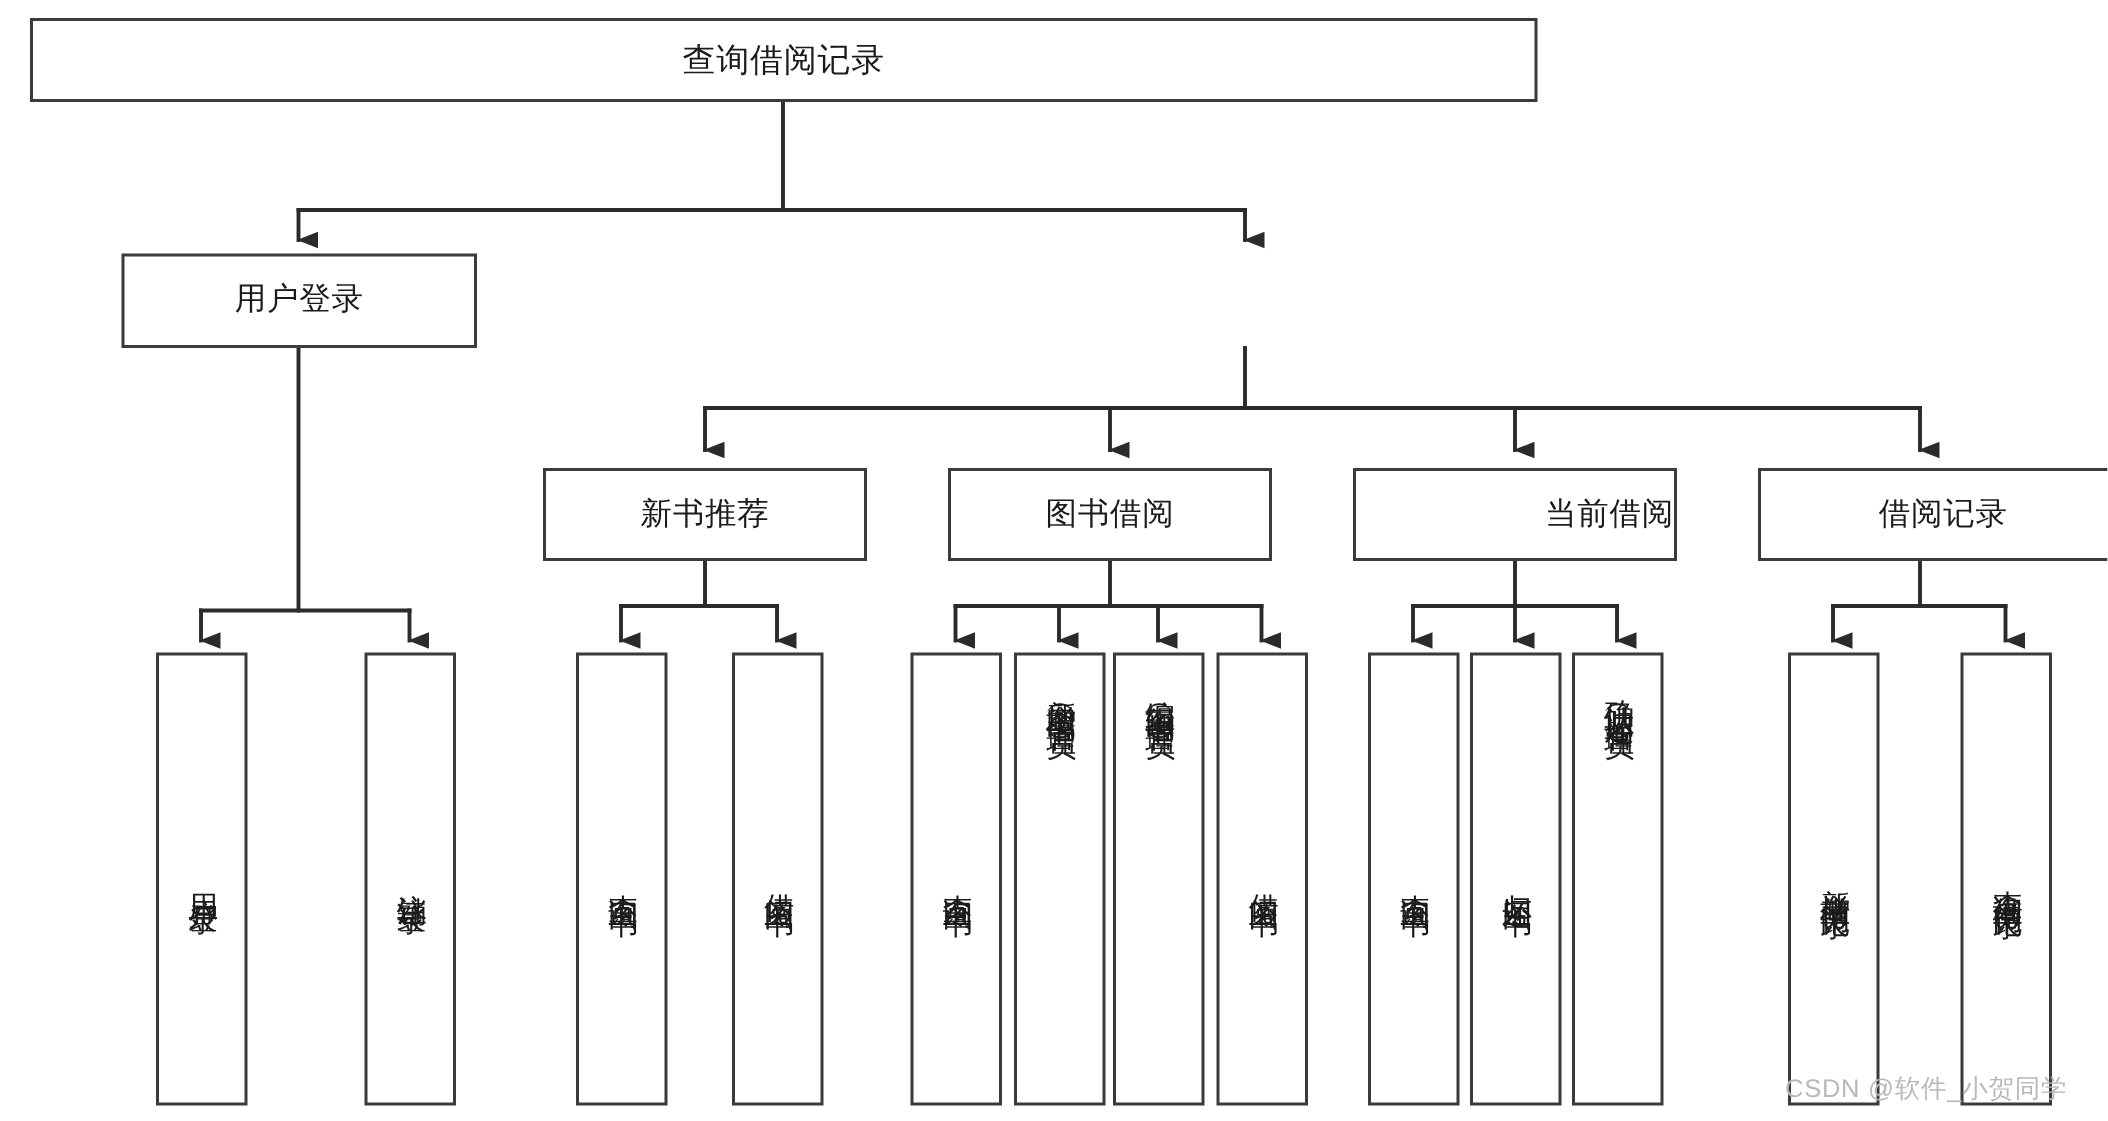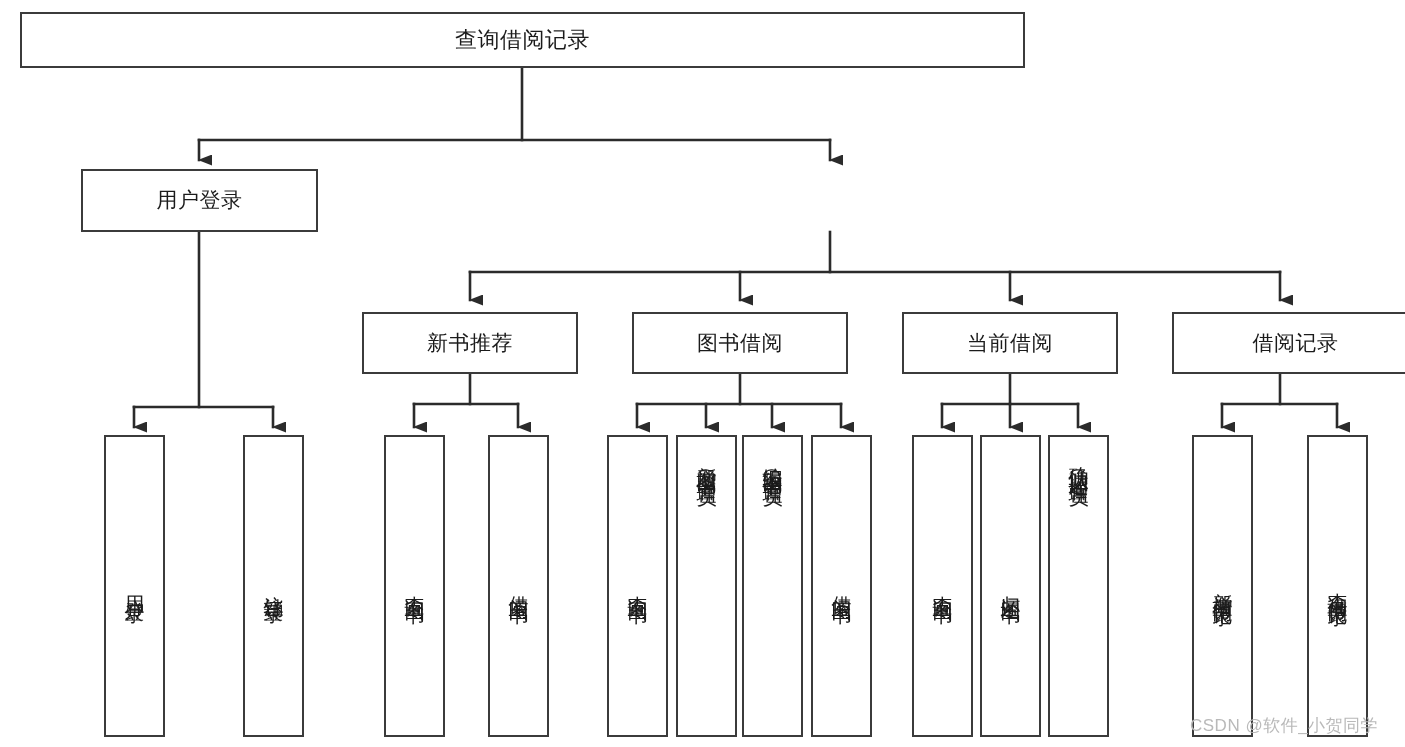--- a/index.html
+++ b/index.html
@@ -142,21 +142,21 @@
 
 
   <div class="node horiz" style="left:632px; top:312px; width:216px; height:62px;">
     <span class="lbl">图书借阅</span>
   </div>
 
   <div class="node horiz" style="left:362px; top:312px; width:216px; height:62px;">
     <span class="lbl">新书推荐</span>
   </div>
 
-  <div class="node horiz" style="left:902px; top:312px; width:216px; height:62px;">
+  <div class="node horiz" style="left:902px; top:312px; width:216px; height:62px;justify-content:flex-end;">
     <span class="lbl">当前借阅</span>
   </div>
 
   <div class="node horiz" style="left:1172px; top:312px; width:247px; height:62px;">
     <span class="lbl">借阅记录</span>
   </div>
 
   <div class="node vert mid" style="left:104px; top:435px; width:61px; height:302px;">
     <span class="lbl">用户登录</span>
   </div>

